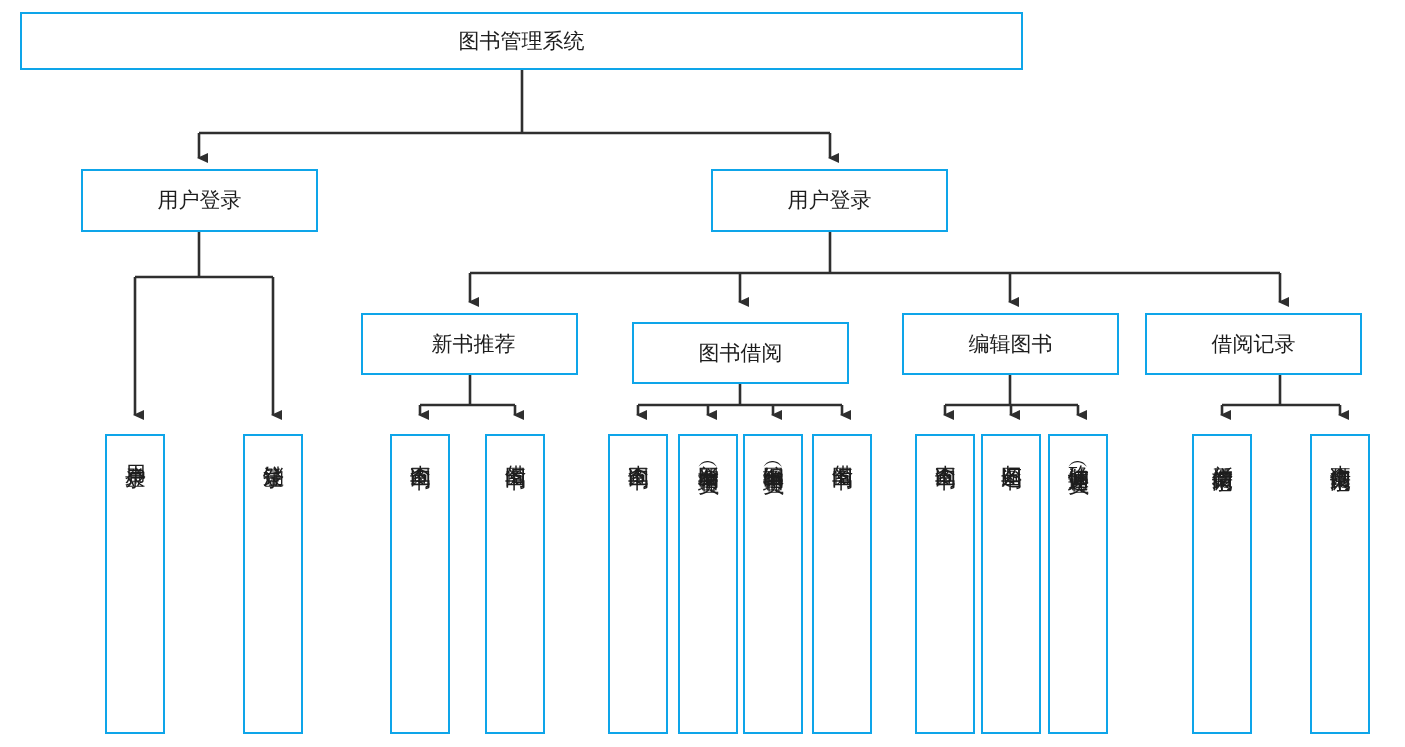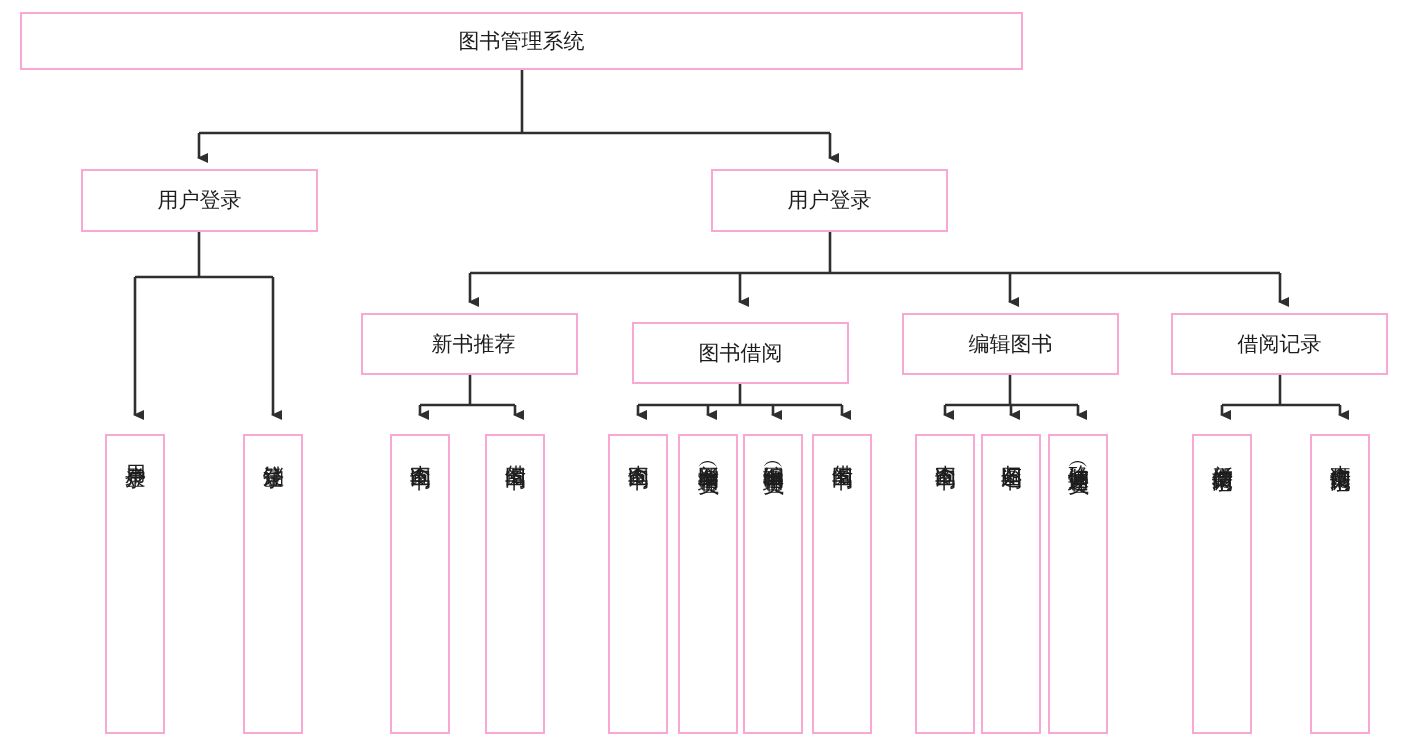--- a/index.html
+++ b/index.html
@@ -21,21 +21,21 @@
     position: absolute;
     left: 0;
     top: 0;
     width: 1405px;
     height: 747px;
   }
   .node {
     position: absolute;
     box-sizing: border-box;
     background: #ffffff;
-    border: 2px solid #f9a8d4;
+    border: 2px solid #0ea5e9;
     display: flex;
     align-items: center;
     justify-content: center;
     z-index: 2;
   }
   .node .label {
     color: #1d1d1d;
     line-height: 1.18;
     text-align: center;
     white-space: pre;
@@ -132,21 +132,21 @@
 
   <div class="node horiz" style="left:361px; top:313px; width:217px; height:62px;padding-left:8px;">
     <span class="label">新书推荐</span>
   </div>
   <div class="node horiz" style="left:632px; top:322px; width:217px; height:62px;">
     <span class="label">图书借阅</span>
   </div>
   <div class="node horiz" style="left:902px; top:313px; width:217px; height:62px;">
     <span class="label">编辑图书</span>
   </div>
-  <div class="node horiz" style="left:1171px; top:313px; width:217px; height:62px;">
+  <div class="node horiz" style="left:1145px; top:313px; width:217px; height:62px;">
     <span class="label">借阅记录</span>
   </div>
 
   <div class="node vert" style="left:105px; top:434px; width:60px; height:300px;">
     <span class="label">用户登录</span>
   </div>
   <div class="node vert" style="left:243px; top:434px; width:60px; height:300px;">
     <span class="label">注销登录</span>
   </div>
 

